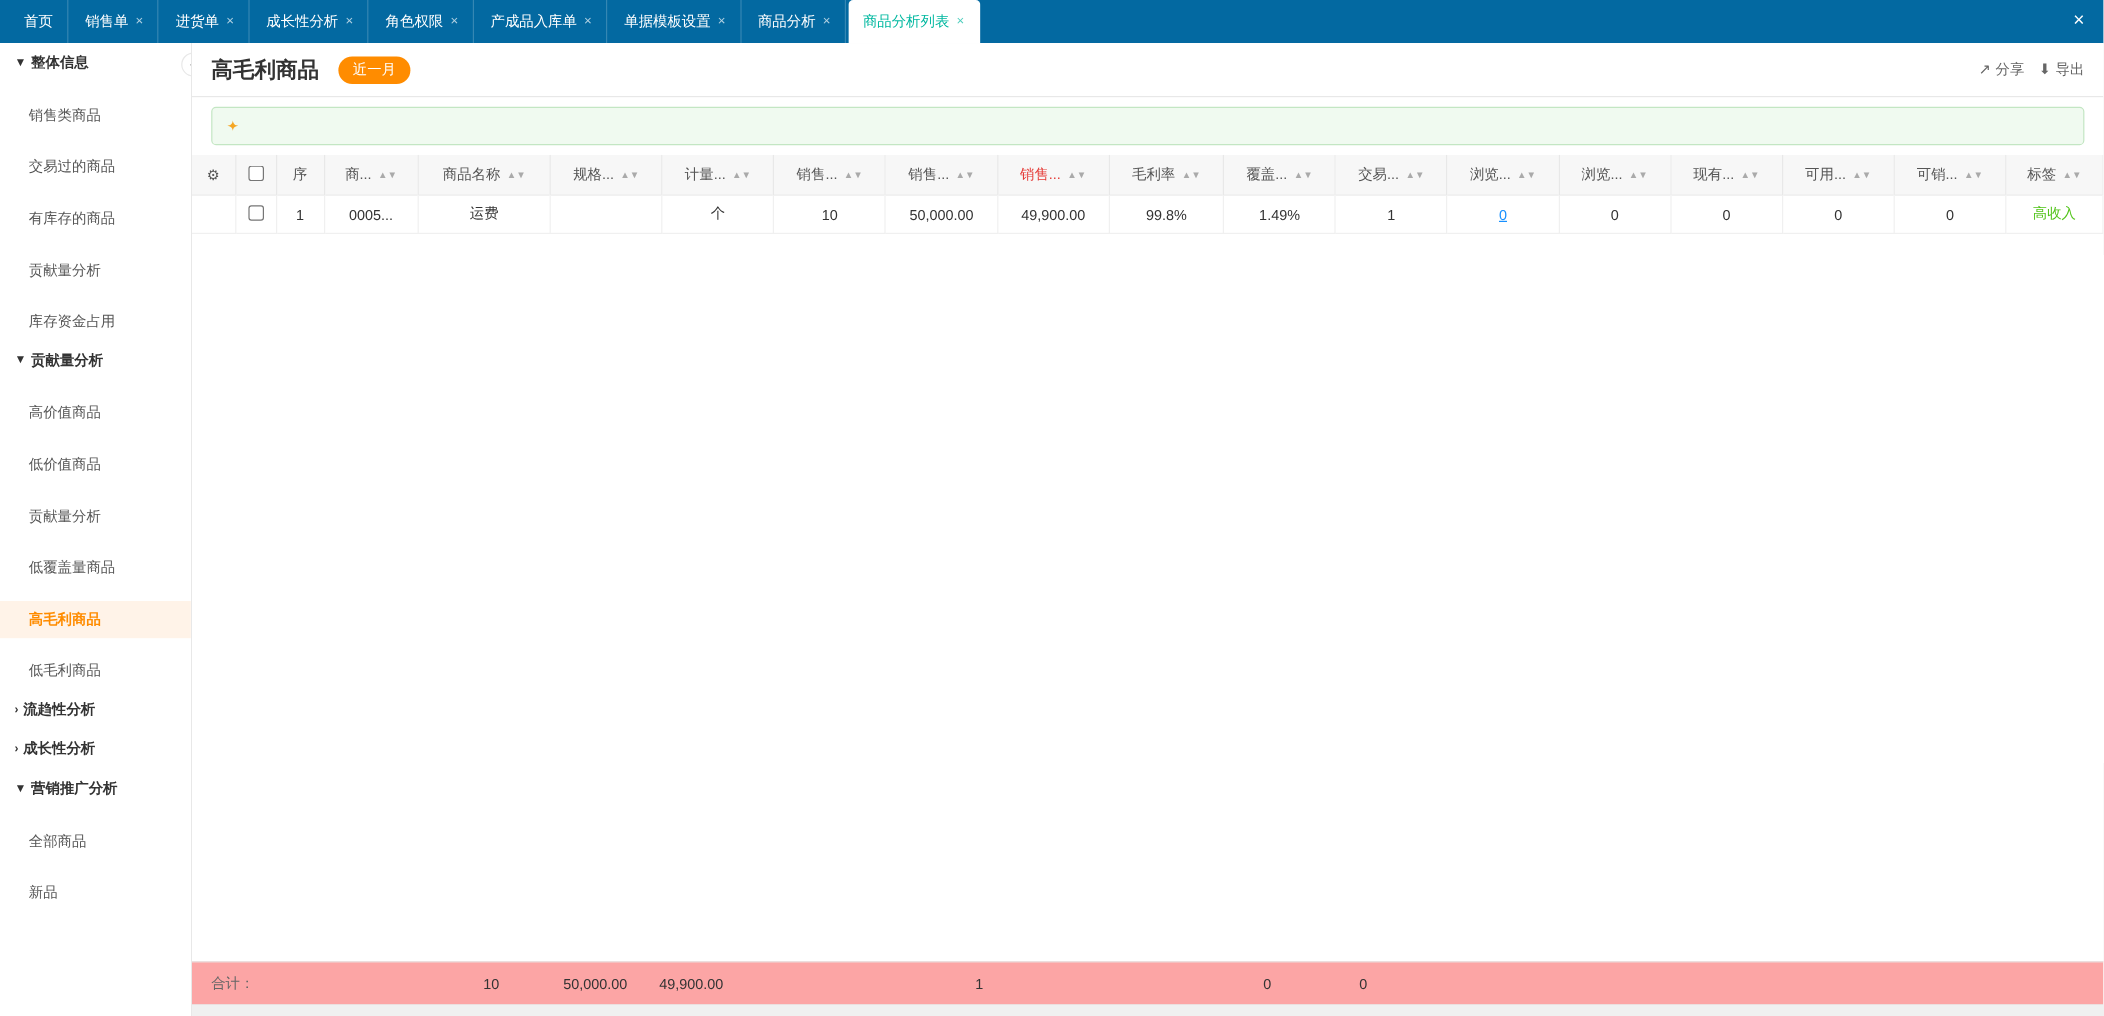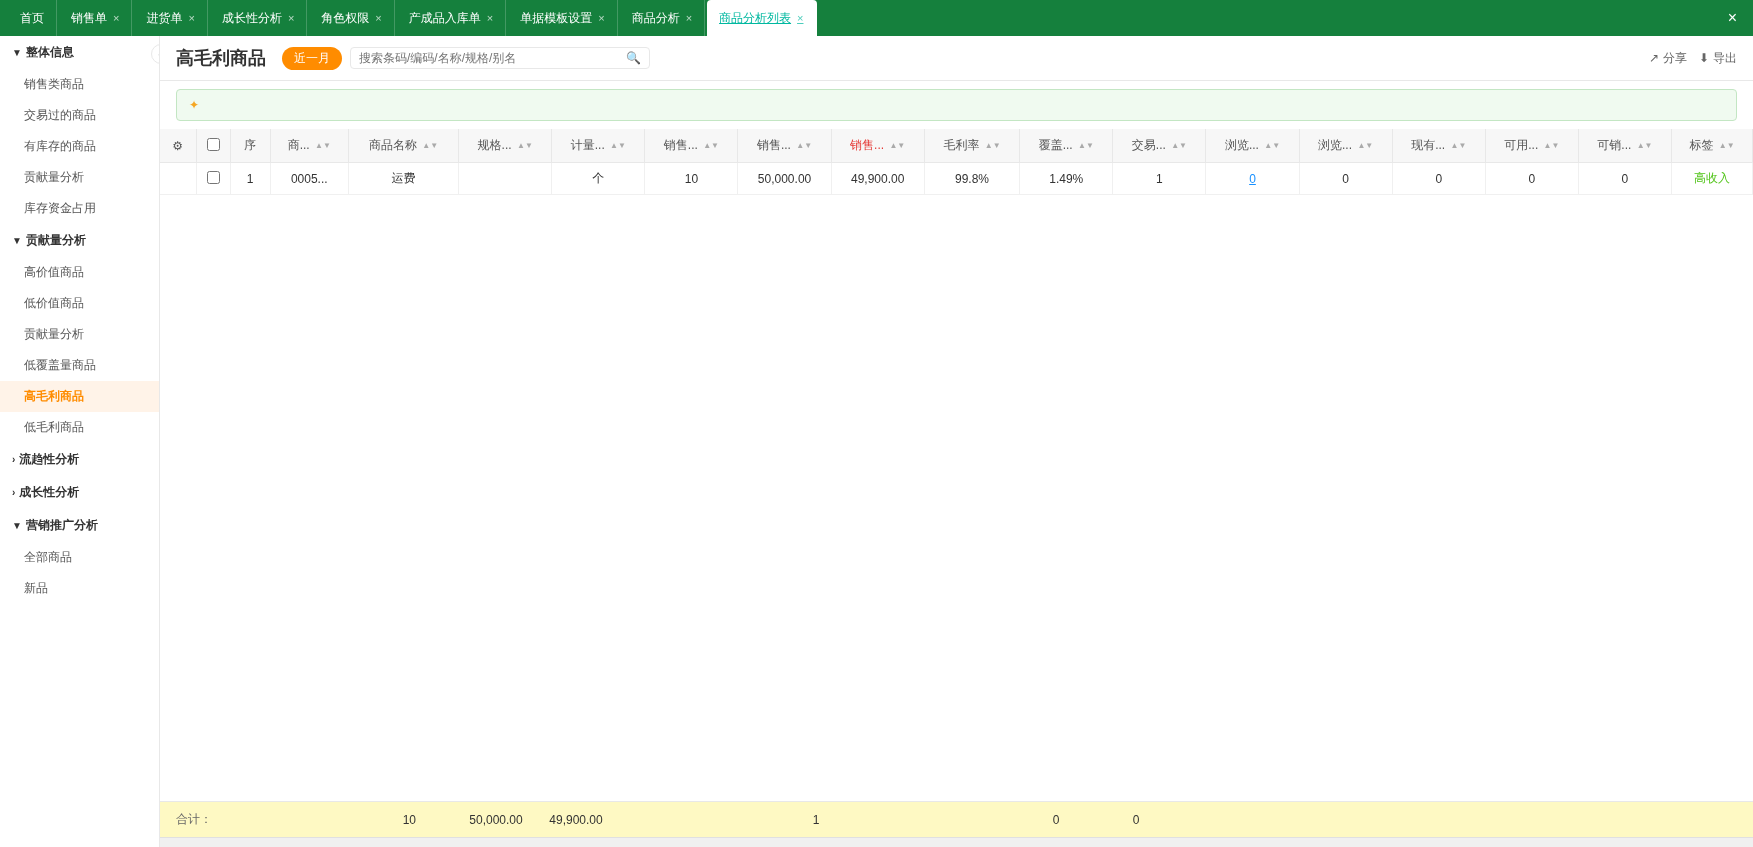--- a/index.html
+++ b/index.html
@@ -2,21 +2,21 @@
 <html><head>
   <meta charset="utf-8">
   <style>
     * { box-sizing: border-box; margin: 0; padding: 0; font-family: 'Microsoft YaHei', Arial, sans-serif; font-size: 12px; }
     body { background: #f5f5f5; overflow: hidden; }
 
     
     .top-nav {
       display: flex;
       align-items: center;
-      background: #15803d;
+      background: #0369a1;
       height: 36px;
       padding: 0 8px;
       gap: 2px;
       color: #fff;
     }
     .nav-tab {
       display: flex;
       align-items: center;
       padding: 4px 12px;
       cursor: pointer;
@@ -24,21 +24,20 @@
       color: #fff;
       font-size: 13px;
       height: 36px;
       border-right: 1px solid rgba(255,255,255,0.2);
     }
     .nav-tab:first-child { border-left: none; }
     .nav-tab.active {
       background: #fff;
       color: #00b8a0;
       border-radius: 4px 4px 0 0;
-      text-decoration: underline;
     }
     .nav-tab .close-btn {
       margin-left: 6px;
       font-size: 11px;
       opacity: 0.7;
     }
     .nav-close-all {
       margin-left: auto;
       color: #fff;
       font-size: 16px;
@@ -92,20 +91,21 @@
       margin-right: 4px;
       font-size: 10px;
     }
     .sidebar-item {
       padding: 7px 12px 7px 24px;
       color: #555;
       cursor: pointer;
       white-space: nowrap;
       overflow: hidden;
       text-overflow: ellipsis;
+      margin-top: 12px;
     }
     .sidebar-item.active {
       background: #fff3e8;
       color: #ff8c00;
       font-weight: bold;
     }
 
     
     .content {
       flex: 1;
@@ -231,21 +231,21 @@
     .tag-high {
       color: #52c41a;
       font-weight: normal;
     }
     td a { color: #1890ff; text-decoration: underline; }
 
     
     .footer-total {
       display: flex;
       align-items: center;
-      background: #fef9c3;
+      background: #fca5a5;
       border-top: 1px solid #e8e8e8;
       padding: 8px 16px;
       font-size: 12px;
       color: #333;
       min-height: 36px;
     }
     .footer-label {
       width: 80px;
       color: #666;
     }
@@ -379,24 +379,20 @@
     <div class="sidebar-item">
       <span>新品</span>
     </div>
   </div>
 
   <div class="content">
 
     <div class="content-header">
       <span class="content-title">高毛利商品</span>
       <button class="filter-btn">近一月</button>
-      <div class="search-bar">
-        <input type="text" placeholder="搜索条码/编码/名称/规格/别名" style="">
-        <span class="search-icon">🔍</span>
-      </div>
       <div class="header-actions">
         <div class="action-btn">
           <span>↗</span>
           <span>分享</span>
         </div>
         <div class="action-btn">
           <span>⬇</span>
           <span>导出</span>
         </div>
       </div>

